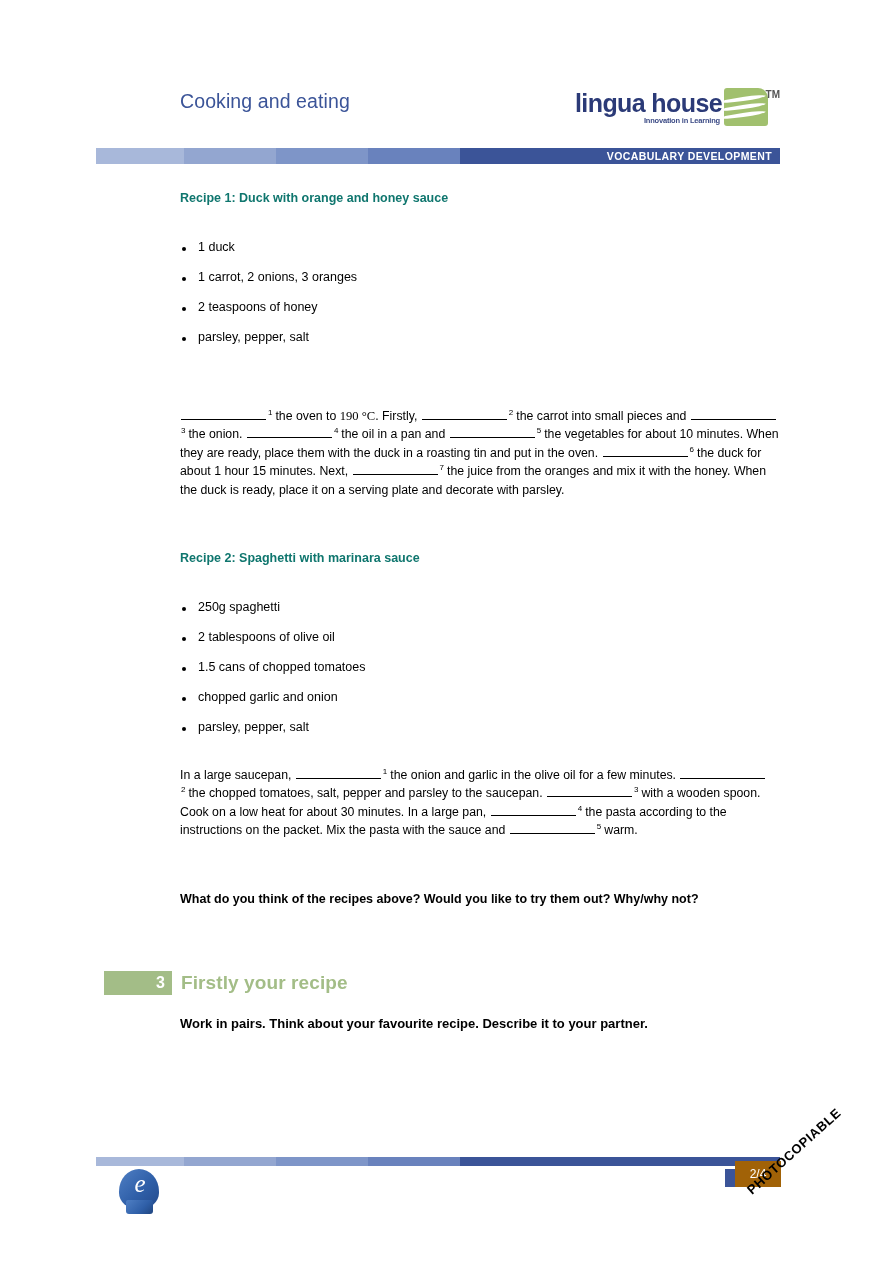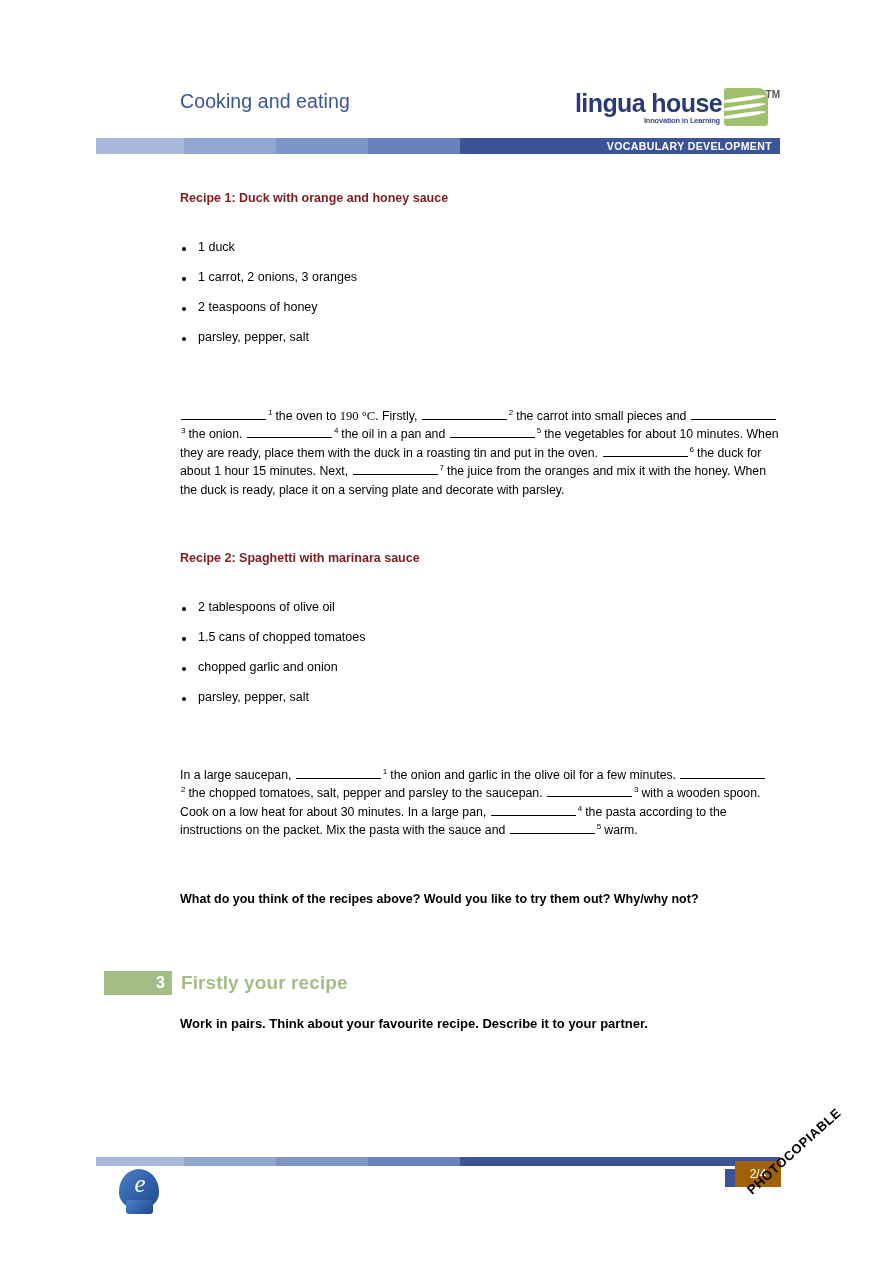--- a/index.html
+++ b/index.html
@@ -95,21 +95,21 @@
     top: 1px;
     font-size: 10px;
     font-weight: bold;
     color: #555555;
   }
 
   
   .bar {
     position: absolute;
     left: 96px;
-    top: 138px;
+    top: 148px;
     width: 684px;
     height: 16px;
     display: flex;
   }
   .bar-seg { height: 100%; }
   .bar-label {
     flex: 1 1 auto;
     display: flex;
     align-items: center;
     justify-content: flex-end;
@@ -117,21 +117,21 @@
     font-size: 10.5px;
     font-weight: bold;
     color: #ffffff;
     letter-spacing: 0.4px;
     box-sizing: border-box;
   }
   .sec-title {
     position: absolute;
     font-size: 12.5px;
     font-weight: bold;
-    color: #7f1d1d;
+    color: #0f766e;
     white-space: nowrap;
   }
   .ing-list {
     position: absolute;
     left: 0;
     width: 560px;
   }
   .ing-item {
     position: relative;
     height: 30px;
@@ -374,20 +374,21 @@
     <div class="ing-item">1 carrot, 2 onions, 3 oranges</div>
     <div class="ing-item">2 teaspoons of honey</div>
     <div class="ing-item">parsley, pepper, salt</div>
   </div>
 
   <div class="para" style="left:180px;top:407px"><span class="blank" style="width:85px"></span><span class="sup">1</span><span>the oven to</span> <span class="temp">190 °C</span><span>. Firstly,</span> <span class="blank" style="width:85px"></span><span class="sup">2</span><span>the carrot into small pieces and</span> <span class="blank" style="width:85px"></span><span class="sup">3</span><span>the onion.</span> <span class="blank" style="width:85px"></span><span class="sup">4</span><span>the oil in a pan and</span> <span class="blank" style="width:85px"></span><span class="sup">5</span><span>the vegetables for about 10 minutes. When they are ready, place them with the duck in a roasting tin and put in the oven.</span> <span class="blank" style="width:85px"></span><span class="sup">6</span><span>the duck for about 1 hour 15 minutes. Next,</span> <span class="blank" style="width:85px"></span><span class="sup">7</span><span>the juice from the oranges and mix it with the honey. When the duck is ready, place it on a serving plate and decorate with parsley.</span></div>
 
   <div class="sec-title" style="left:180px;top:551px">Recipe 2: Spaghetti with marinara sauce</div>
 
   <div class="ing-list" style="left:180px;top:600px">
+    <div class="ing-item">250g spaghetti</div>
     <div class="ing-item">2 tablespoons of olive oil</div>
     <div class="ing-item">1.5 cans of chopped tomatoes</div>
     <div class="ing-item">chopped garlic and onion</div>
     <div class="ing-item">parsley, pepper, salt</div>
   </div>
 
   <div class="para" style="left:180px;top:766px"><span>In a large saucepan,</span> <span class="blank" style="width:85px"></span><span class="sup">1</span><span>the onion and garlic in the olive oil for a few minutes.</span> <span class="blank" style="width:85px"></span><span class="sup">2</span><span>the chopped tomatoes, salt, pepper and parsley to the saucepan.</span> <span class="blank" style="width:85px"></span><span class="sup">3</span><span>with a wooden spoon. Cook on a low heat for about 30 minutes. In a large pan,</span> <span class="blank" style="width:85px"></span><span class="sup">4</span><span>the pasta according to the instructions on the packet. Mix the pasta with the sauce and</span> <span class="blank" style="width:85px"></span><span class="sup">5</span><span>warm.</span></div>
 
   <div class="question" style="left:180px;top:892px">What do you think of the recipes above? Would you like to try them out? Why/why not?</div>
 

